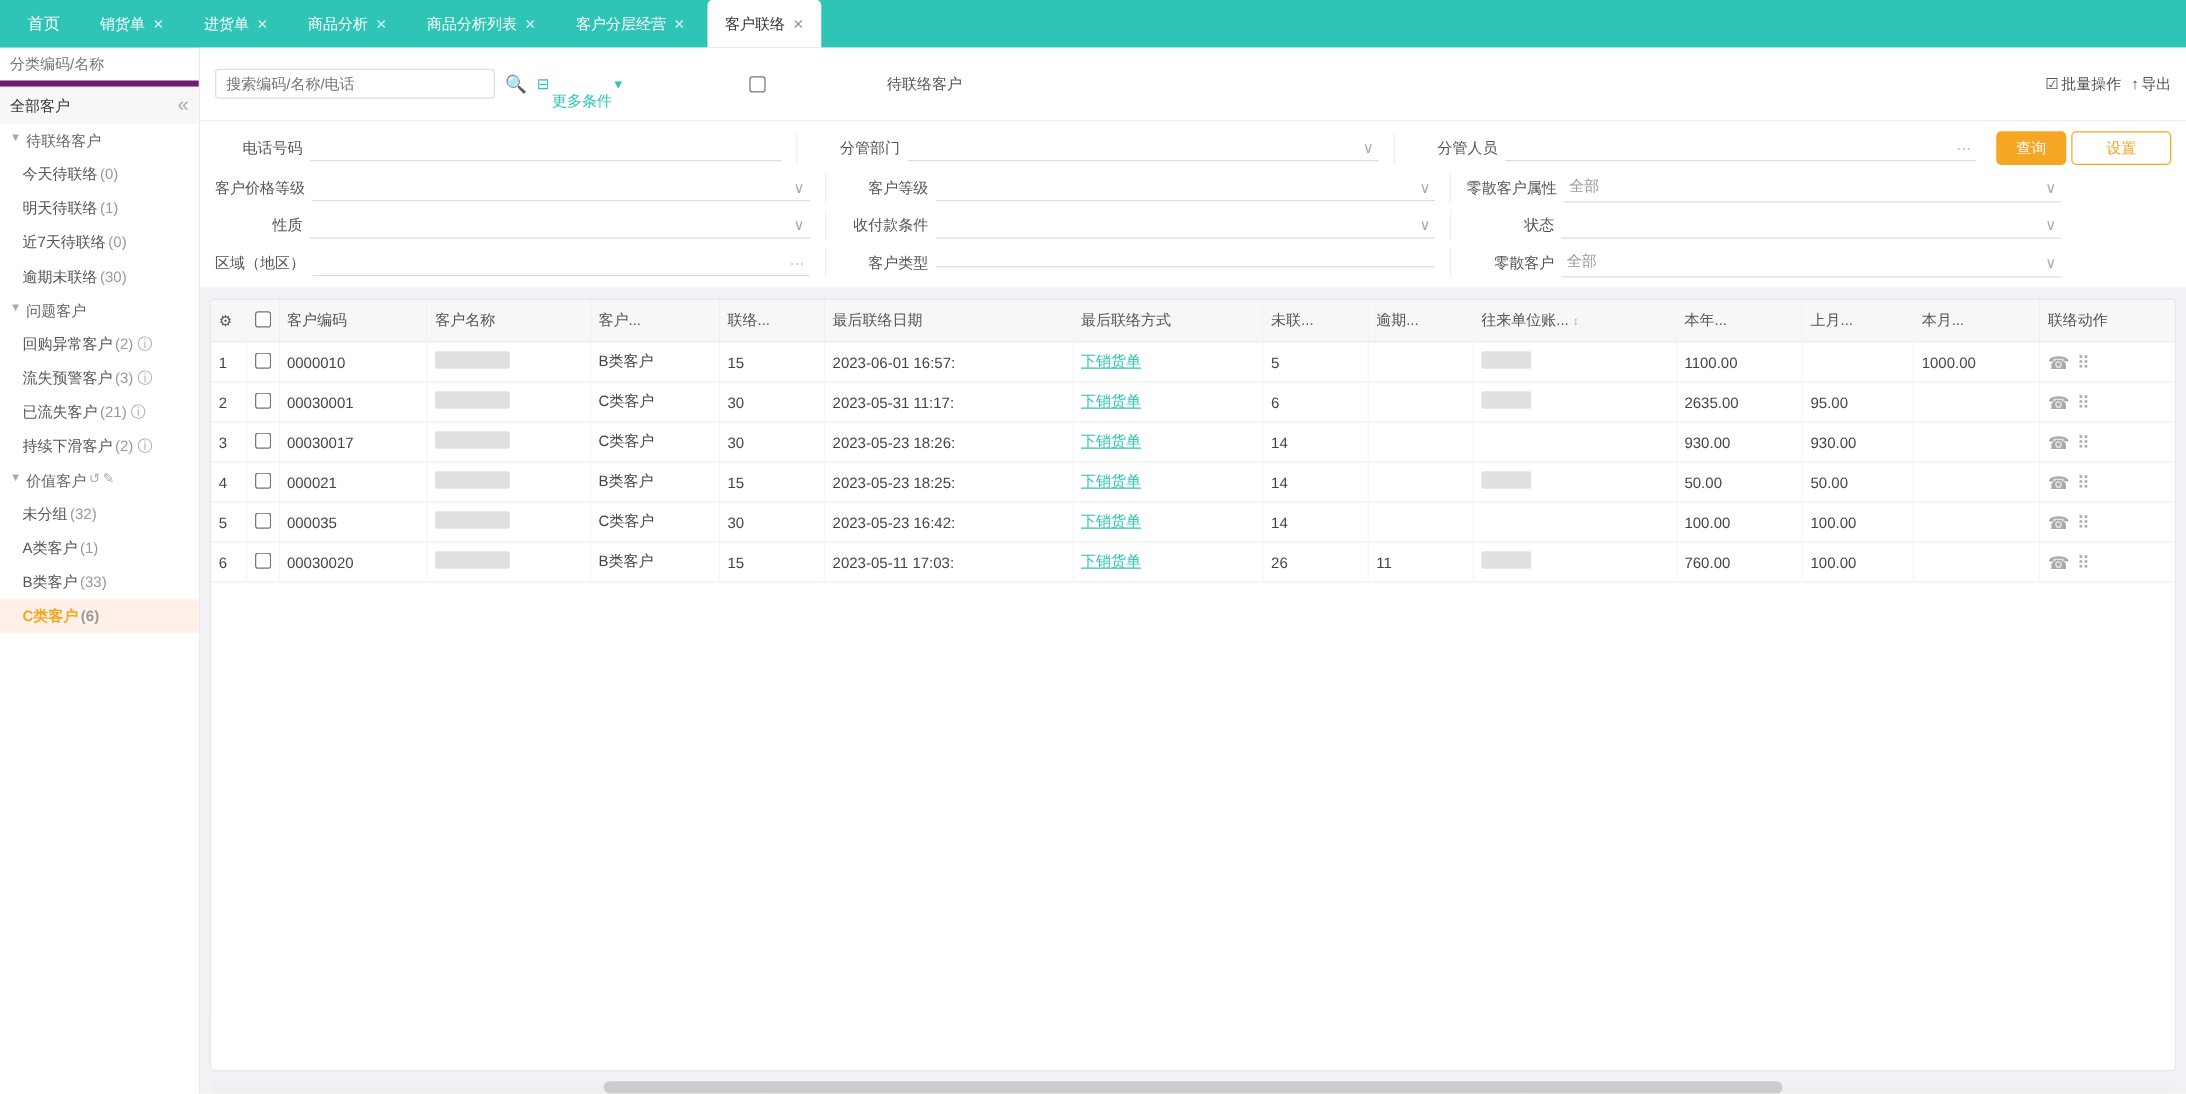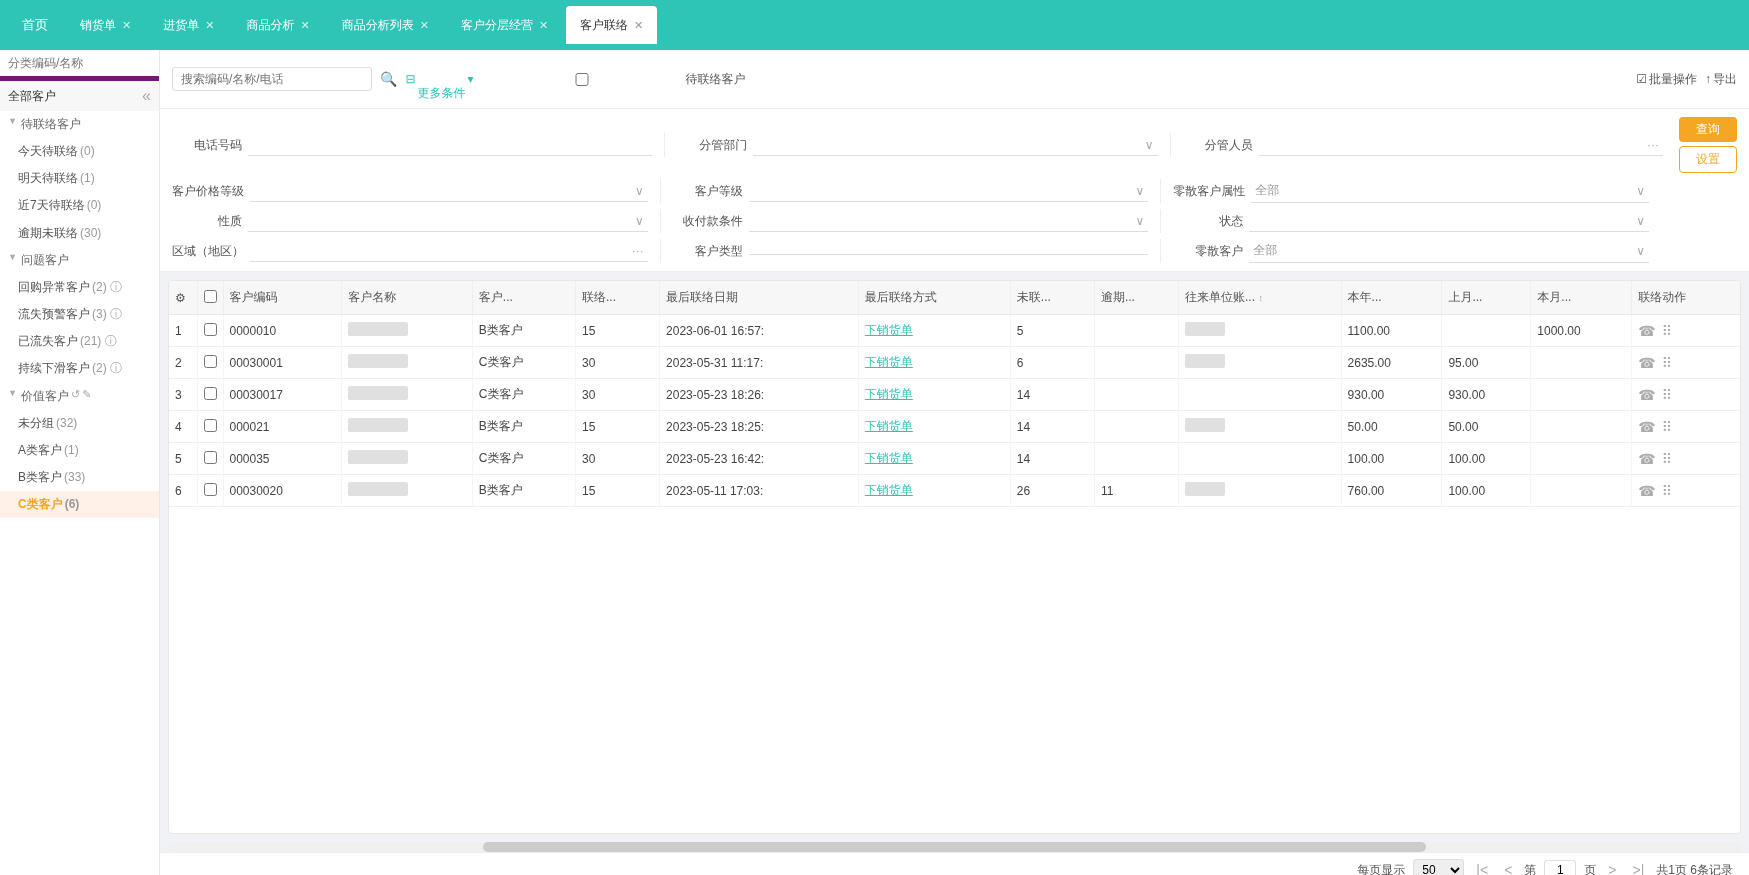--- a/index.html
+++ b/index.html
@@ -1,21 +1,21 @@
 <!DOCTYPE html>
 <html><head>
   <meta charset="utf-8">
   <style>
     * { box-sizing: border-box; margin: 0; padding: 0; font-family: 'Microsoft YaHei', Arial, sans-serif; font-size: 12px; }
     body { background: #f0f2f5; overflow: hidden; width: 1749px; height: 875px; }
 
     
     .top-nav {
       background: #2ec4b6;
-      height: 50px;
+      height: 38px;
       display: flex;
       align-items: center;
       padding: 0 8px;
       gap: 4px;
     }
     .nav-tab {
       height: 38px;
       display: flex;
       align-items: center;
       padding: 0 14px;
@@ -222,39 +222,38 @@
     .filter-select span { color: #999; }
     .filter-select .arrow { color: #aaa; }
     .filter-divider {
       width: 1px;
       background: #eee;
       height: 24px;
       margin: 0 4px;
     }
     .adv-filter-actions {
       display: flex;
-      flex-direction: column;
       gap: 4px;
       margin-left: 8px;
     }
     .btn-query {
       background: #f5a623;
       color: #fff;
       border: none;
       border-radius: 4px;
       padding: 4px 16px;
       cursor: pointer;
       font-size: 12px;
     }
     .btn-settings {
       background: #fff;
       color: #f5a623;
       border: 1px solid #f5a623;
       border-radius: 4px;
-      padding: 4px 16px;
+      padding: 4px 27px;
       cursor: pointer;
       font-size: 12px;
       text-align: center;
     }
 
     
     .table-wrapper {
       flex: 1;
       overflow: auto;
       background: #fff;
@@ -454,21 +453,21 @@
       <span>B类客户</span><span class="count">(33)</span>
     </div>
     <div class="sidebar-item active">
       <span>C类客户</span><span class="count">(6)</span>
     </div>
   </div>
 
   <div class="content-area">
 
     <div class="filter-bar">
-      <input type="text" style="border: 1px solid rgb(221, 221, 221); border-radius: 3px; padding: 4px 8px; width: 200px; outline: none; color: rgb(153, 153, 153);" placeholder="搜索编码/名称/电话">
+      <input type="text" style="border: 1px solid rgb(221, 221, 221); border-radius: 3px; padding: 4px 8px; width: 224px; outline: none; color: rgb(153, 153, 153);" placeholder="搜索编码/名称/电话">
       <span class="filter-search-btn">🔍</span>
       <span class="filter-more">
         <span style="color:#2ec4b6;">⊟</span>
         <span style="color:#2ec4b6;margin-top:29px;">更多条件</span>
         <span style="color:#2ec4b6;">▾</span>
       </span>
       <label class="filter-checkbox">
         <input type="checkbox" style="">
         <span>待联络客户</span>
       </label>
@@ -776,30 +775,14 @@
       </td>
             </tr>
           </tbody>
       </table>
     </div>
 
     <div class="scrollbar-wrapper">
       <div class="scrollbar-thumb"></div>
     </div>
 
-    <div class="pagination-bar">
-      <span>每页显示</span>
-      <select>
-        <option>50</option>
-        <option>100</option>
-        <option>200</option>
-      </select>
-      <span class="page-btn">|&lt;</span>
-      <span class="page-btn">&lt;</span>
-      <span>第</span>
-      <input type="text" class="page-input" value="1" style="">
-      <span>页</span>
-      <span class="page-btn">&gt;</span>
-      <span class="page-btn">&gt;|</span>
-      <span>共1页 6条记录</span>
-    </div>
   </div>
 </div>
 
 </body></html>

